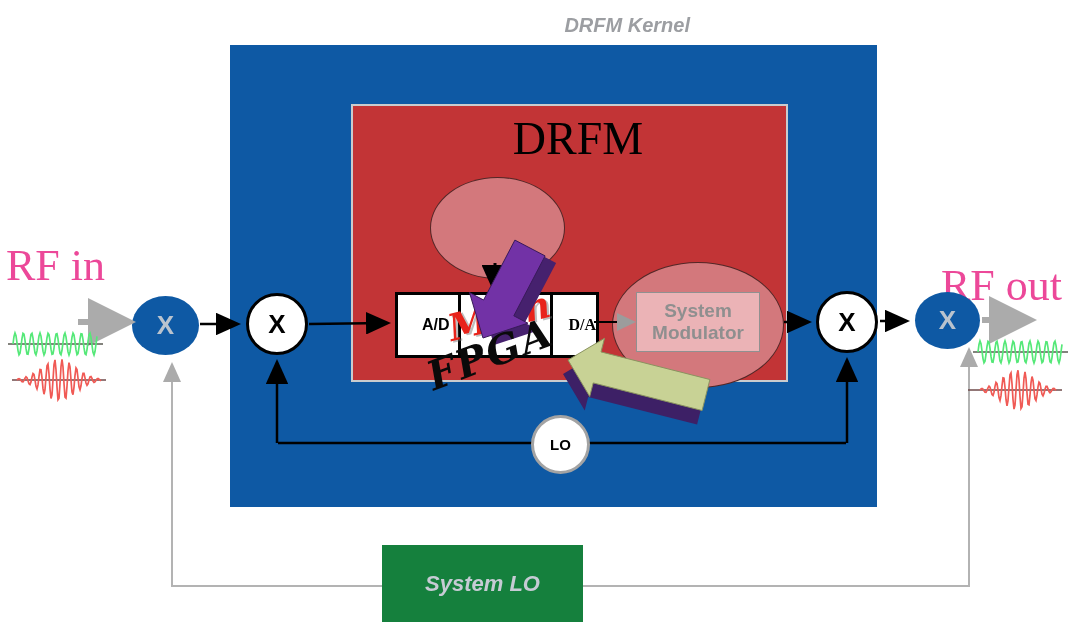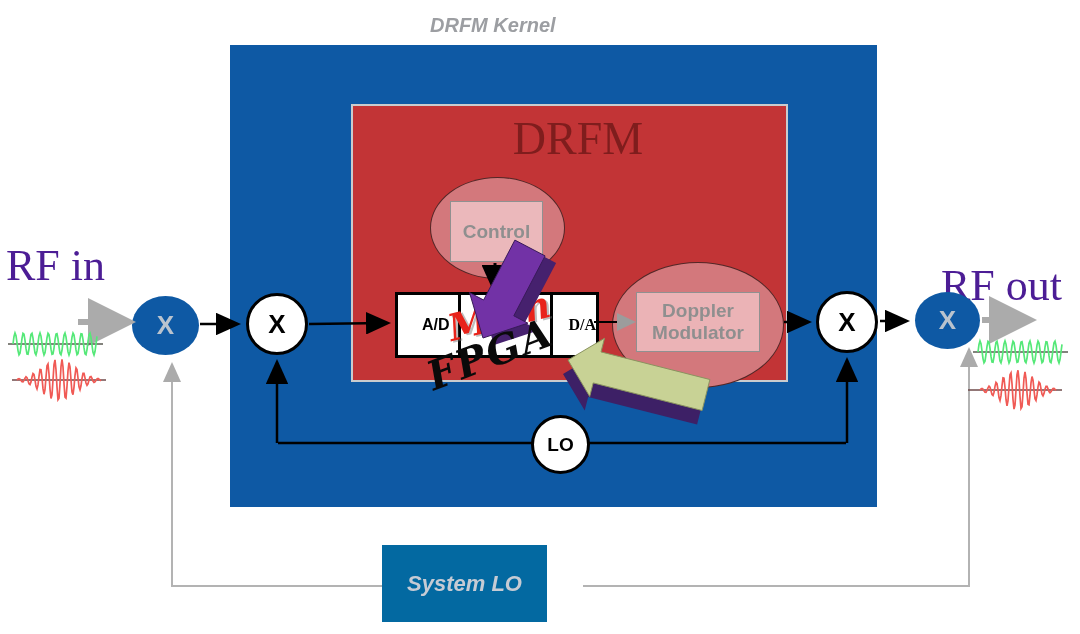--- a/index.html
+++ b/index.html
@@ -2,22 +2,22 @@
 <html><head>
 <meta charset="utf-8">
 <style>
   html,body{margin:0;padding:0;}
   body{font-family:"Liberation Sans",sans-serif;}
   #stage{position:relative;width:1080px;height:634px;background:#ffffff;overflow:hidden;}
   .abs{position:absolute;}
   
   .kernel-box{left:230px;top:45px;width:647px;height:462px;background:#0E59A4;}
   .drfm-box{left:351px;top:104px;width:437px;height:278px;background:#C23436;border:2px solid #C9CCCE;box-sizing:border-box;}
-  .diagram-title{left:430px;top:14px;width:260px;text-align:left;font-size:20px;font-weight:bold;font-style:italic;color:#9C9EA2;}
-  .drfm-heading{left:478px;top:112px;width:200px;text-align:center;font-family:"Liberation Serif",serif;font-size:46px;color:#7f1d1d;}
+  .diagram-title{left:430px;top:14px;width:260px;text-align:right;font-size:20px;font-weight:bold;font-style:italic;color:#9C9EA2;}
+  .drfm-heading{left:478px;top:112px;width:200px;text-align:center;font-family:"Liberation Serif",serif;font-size:46px;color:#000000;}
   
   .control-ellipse{left:430px;top:177px;width:135px;height:102px;border-radius:50%;background:#D3787C;border:1px solid rgba(60,25,25,.85);box-sizing:border-box;}
   .control-box{left:450px;top:201px;width:93px;height:61px;background:#EBB8BB;border:1px solid #909090;box-sizing:border-box;display:flex;align-items:center;justify-content:center;}
   .control-box span{font-size:19px;font-weight:bold;color:#8F8F8F;}
   
   .chain{left:395px;top:292px;width:198px;height:60px;border:3px solid #000;box-sizing:content-box;display:flex;background:#fff;}
   .chain .cell{display:flex;align-items:center;justify-content:center;font-size:16px;font-weight:bold;color:#000;padding-left:15px;}
   .cell-adc{width:54px;}
   .cell-mem{width:88px;border-left:3px solid #000;border-right:3px solid #000;}
   .cell-dac{flex:1;font-family:Liberation Serif, serif;}
@@ -29,25 +29,25 @@
   .doppler-box span{font-size:19px;font-weight:bold;color:#8F8F8F;}
   
   .mixer{display:flex;align-items:center;justify-content:center;font-weight:bold;}
   .mixer-blue{background:#0E59A4;border-radius:50%;color:#B9C3CE;font-size:26px;}
   .mixer-white{background:#ffffff;border:3px solid #000;border-radius:50%;color:#000;font-size:26px;box-sizing:border-box;}
   .mixer-left-blue{left:132px;top:296px;width:67px;height:59px;}
   .mixer-left-white{left:246px;top:293px;width:62px;height:62px;}
   .mixer-right-white{left:816px;top:291px;width:62px;height:62px;}
   .mixer-right-blue{left:915px;top:292px;width:65px;height:57px;}
   
-  .lo-circle{left:531px;top:415px;width:59px;height:59px;background:#fff;border:3px solid #000000;border-radius:50%;box-sizing:border-box;display:flex;align-items:center;justify-content:center;font-size:19px;font-weight:bold;color:#000;}
-  .system-lo-box{left:382px;top:545px;width:165px;height:77px;background:#0369a1;display:flex;align-items:center;justify-content:center;}
+  .lo-circle{left:531px;top:415px;width:59px;height:59px;background:#fff;border:3px solid #a3a3a3;border-radius:50%;box-sizing:border-box;display:flex;align-items:center;justify-content:center;font-size:15px;font-weight:bold;color:#000;}
+  .system-lo-box{left:382px;top:545px;width:201px;height:77px;background:#15803d;display:flex;align-items:center;justify-content:center;}
   .system-lo-box span{font-size:22px;font-weight:bold;font-style:italic;color:#C6CBD4;}
   
-  .rf-label{font-family:"Liberation Serif",serif;font-size:44px;color:#4c1d95;}
+  .rf-label{font-family:"Liberation Serif",serif;font-size:44px;color:#ec4899;}
   .rf-in-label{left:6px;top:240px;}
   .rf-out-label{left:941px;top:260px;}
   
   .watermark{left:800px;top:558px;width:280px;height:60px;}
   .wm-text{position:absolute;left:60px;top:8px;font-size:30px;letter-spacing:2px;color:#DCDCDC;text-shadow:1px 1px 0 #c4c4c4,-1px -1px 0 #ffffff;white-space:nowrap;}
   .wm-bubble{position:absolute;border:2px solid #cfcfcf;border-radius:50%;background:rgba(255,255,255,.85);box-sizing:border-box;}
   .wm-b1{left:8px;top:6px;width:34px;height:31px;}
   .wm-b2{left:30px;top:20px;width:24px;height:22px;}
   .wm-eye{position:absolute;width:4px;height:4px;border-radius:50%;background:#cfcfcf;}
   svg.overlay{position:absolute;left:0;top:0;pointer-events:none;}
@@ -58,27 +58,24 @@
 <div id="stage">
 
   <div class="abs diagram-title">DRFM Kernel</div>
 
   <div class="abs kernel-box"></div>
 
   <div class="abs drfm-box"></div>
   <div class="abs drfm-heading">DRFM</div>
 
   <div class="abs control-ellipse"></div>
-  <div class="abs control-box">
-    <span>Control</span>
-  </div>
 
   <div class="abs doppler-ellipse"></div>
   <div class="abs doppler-box">
-    <span>Doppler</span>
+    <span>System</span>
     <span>Modulator</span>
   </div>
 
   <div class="abs chain">
     <div class="cell cell-adc">A/D</div>
     <div class="cell cell-mem"></div>
     <div class="cell cell-dac">D/A</div>
   </div>
   <div class="abs memory-scribble">Mem</div>
 

